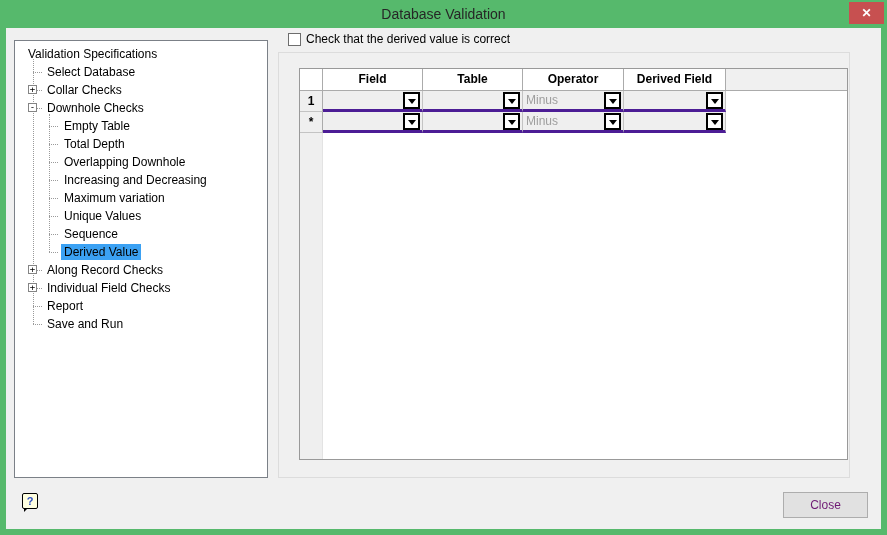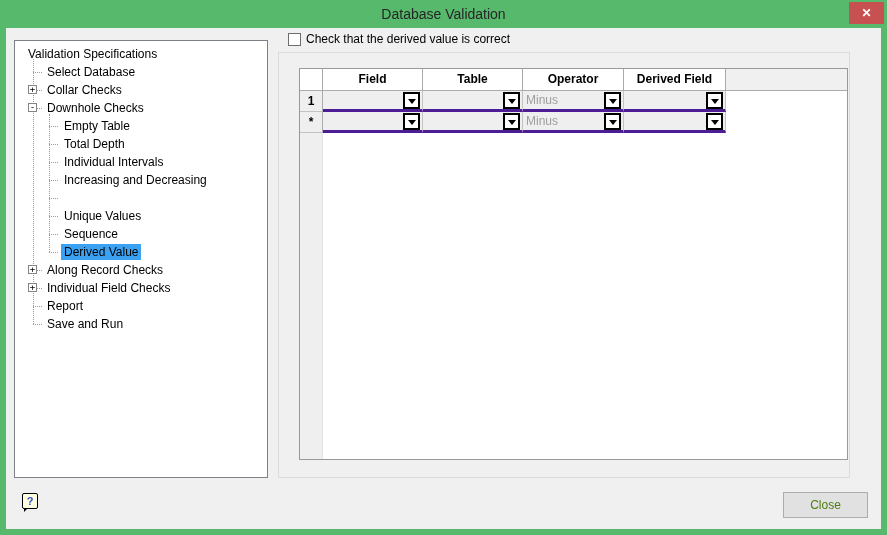--- a/index.html
+++ b/index.html
@@ -58,21 +58,21 @@
 
   
   .help-icon { position:absolute; left:16px; top:465px; width:16px; height:16px;
                background:#ffffe1; border:1px solid #000; border-radius:2px;
                color:#2f4ec2; font-weight:bold; font-size:11px; text-align:center;
                line-height:14px; cursor:default; }
   .help-icon::after { content:""; position:absolute; left:1px; bottom:-4px;
                       border-left:4px solid #000; border-bottom:4px solid transparent; }
   .close-button { position:absolute; left:777px; top:464px; width:85px; height:26px;
                   background:#e1e1e1; border:1px solid #adadad; font-family:"Liberation Sans", sans-serif;
-                  font-size:12px; color:#4d7c0f; cursor:default; }
+                  font-size:12px; color:#701a75; cursor:default; }
 </style>
 </head>
 <body>
 
 <div class="window">
   <div class="titlebar">
     <div class="title">Database Validation</div>
     <div class="close-btn">
       <span>✕</span>
     </div>
@@ -90,24 +90,25 @@
         <div class="expander" style="left: 13px; top: 44px;">+</div>
         <div class="tree-item" style="left: 29px; top: 40px;"><span class="tree-label">Collar Checks</span></div>
         <div class="tree-hline" style="left: 18px; top: 67px; width: 9px;"></div>
         <div class="expander" style="left: 13px; top: 62px;">-</div>
         <div class="tree-item" style="left: 29px; top: 58px;"><span class="tree-label">Downhole Checks</span></div>
         <div class="tree-hline" style="left: 34px; top: 85px; width: 9px;"></div>
         <div class="tree-item" style="left: 46px; top: 76px;"><span class="tree-label">Empty Table</span></div>
         <div class="tree-hline" style="left: 34px; top: 103px; width: 9px;"></div>
         <div class="tree-item" style="left: 46px; top: 94px;"><span class="tree-label">Total Depth</span></div>
         <div class="tree-hline" style="left: 34px; top: 121px; width: 9px;"></div>
-        <div class="tree-item" style="left: 46px; top: 112px;"><span class="tree-label">Individual Intervals</span></div>
+        <div class="tree-item" style="left: 46px; top: 112px;"><span class="tree-label">Overlapping Downhole</span></div>
         <div class="tree-hline" style="left: 34px; top: 139px; width: 9px;"></div>
         <div class="tree-item" style="left: 46px; top: 130px;"><span class="tree-label">Increasing and Decreasing</span></div>
         <div class="tree-hline" style="left: 34px; top: 157px; width: 9px;"></div>
+        <div class="tree-item" style="left: 46px; top: 148px;"><span class="tree-label">Maximum variation</span></div>
         <div class="tree-hline" style="left: 34px; top: 175px; width: 9px;"></div>
         <div class="tree-item" style="left: 46px; top: 166px;"><span class="tree-label">Unique Values</span></div>
         <div class="tree-hline" style="left: 34px; top: 193px; width: 9px;"></div>
         <div class="tree-item" style="left: 46px; top: 184px;"><span class="tree-label">Sequence</span></div>
         <div class="tree-hline" style="left: 34px; top: 211px; width: 9px;"></div>
         <div class="tree-item" style="left: 46px; top: 202px;"><span class="tree-label selected">Derived Value</span></div>
         <div class="tree-hline" style="left: 18px; top: 229px; width: 9px;"></div>
         <div class="expander" style="left: 13px; top: 224px;">+</div>
         <div class="tree-item" style="left: 29px; top: 220px;"><span class="tree-label">Along Record Checks</span></div>
         <div class="tree-hline" style="left: 18px; top: 247px; width: 9px;"></div>

